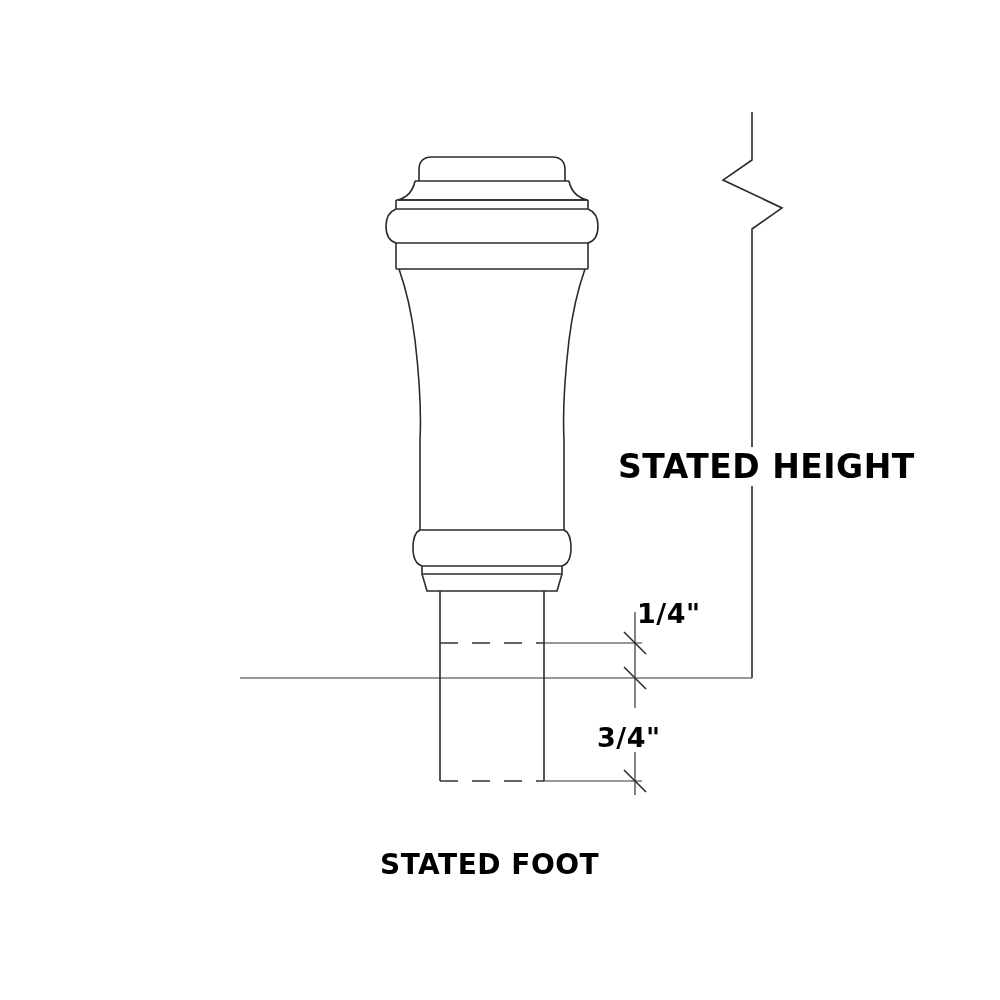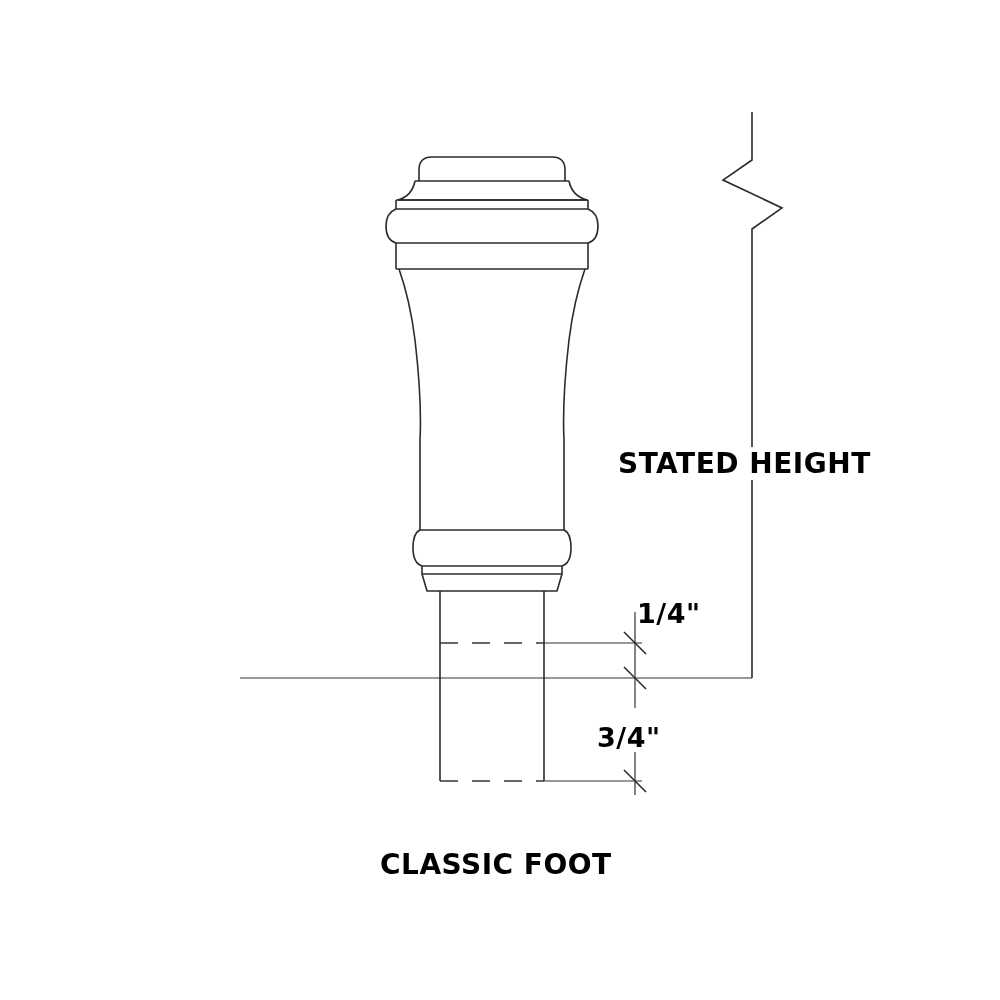--- a/index.html
+++ b/index.html
@@ -61,19 +61,19 @@
   <line class="thin" x1="635" y1="612" x2="635" y2="708"></line>
   <line class="thin" x1="635" y1="752" x2="635" y2="795"></line>
 
   <line class="ln" x1="624" y1="632" x2="646" y2="654"></line>
   <line class="ln" x1="624" y1="667" x2="646" y2="689"></line>
   <line class="ln" x1="624" y1="770" x2="646" y2="792"></line>
 
   <polyline class="ln" points="752,678 752,229 782,208 723,180 752,160 752,112"></polyline>
 </svg>
 
-<div class="lbl" style="left:616px; top:447px; font-size:28px; background:#fff; padding:0 2px;">STATED HEIGHT</div>
+<div class="lbl" style="left:616px; top:447px; font-size:33px; background:#fff; padding:0 2px;">STATED HEIGHT</div>
 
 <div class="lbl" style="left:637px; top:598px; font-size:27px;">1/4"</div>
 
 <div class="lbl" style="left:597px; top:722px; font-size:27px;">3/4"</div>
 
-<div class="lbl" style="left:380px; top:848px; font-size:28px;">CLASSIC FOOT</div>
+<div class="lbl" style="left:380px; top:848px; font-size:28px;">STATED FOOT</div>
 
 </body></html>

